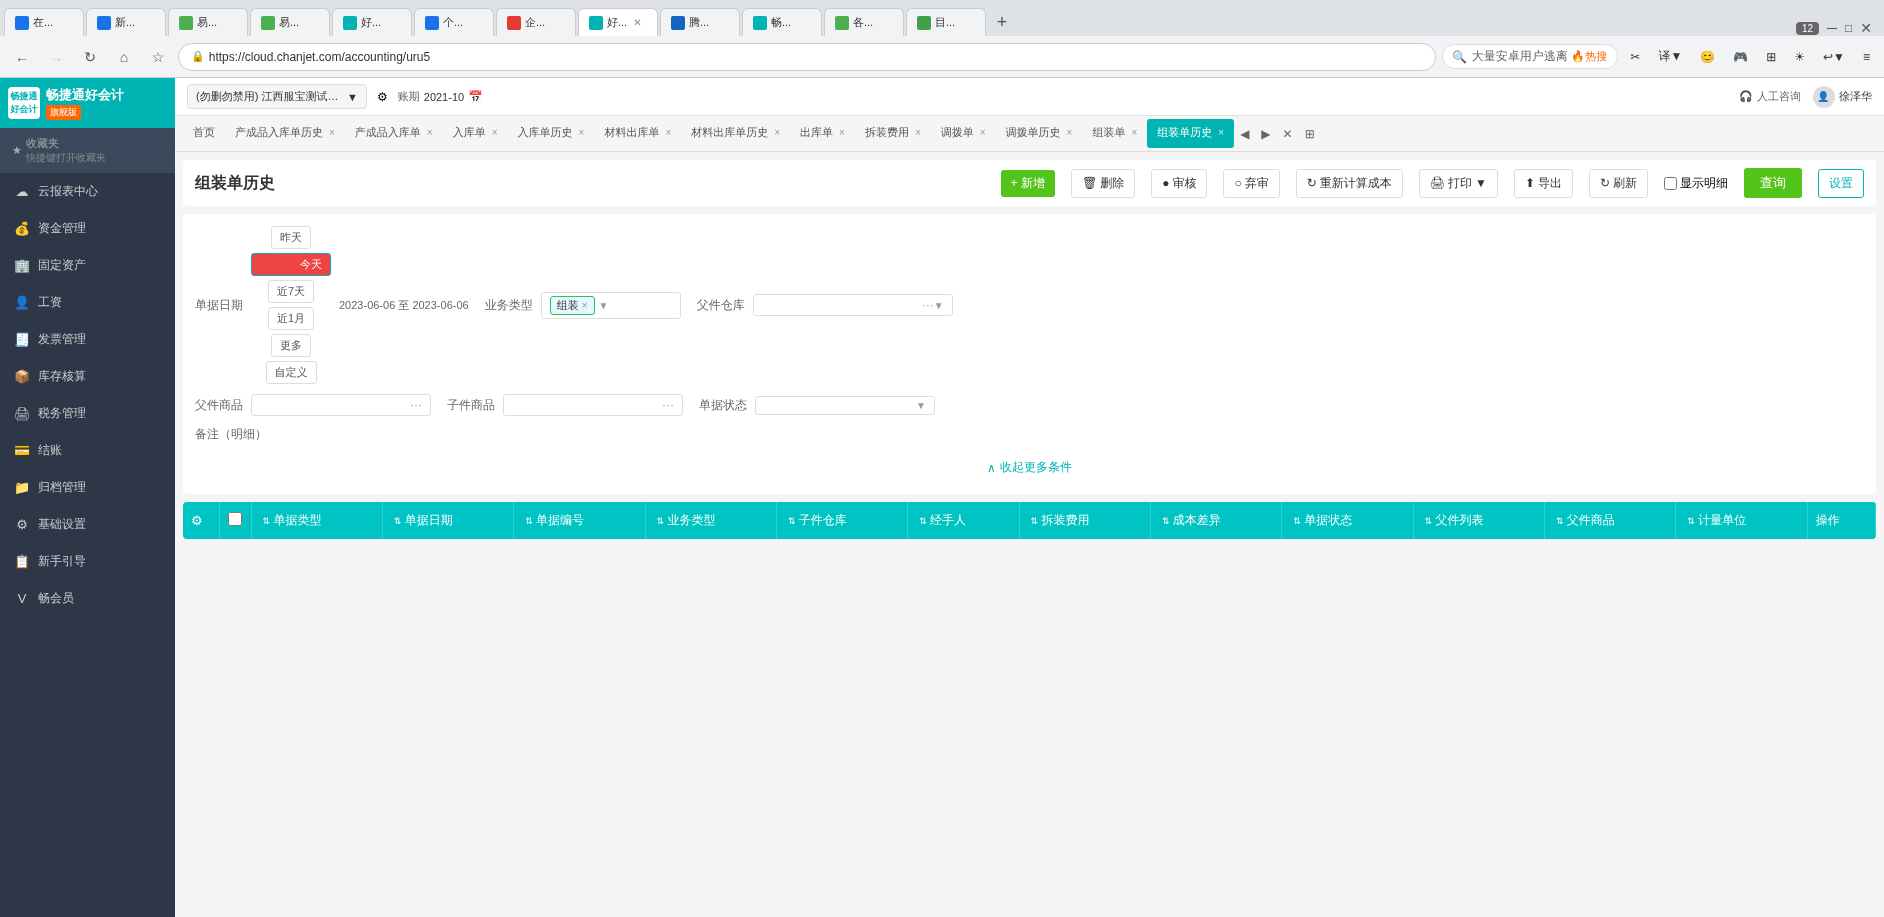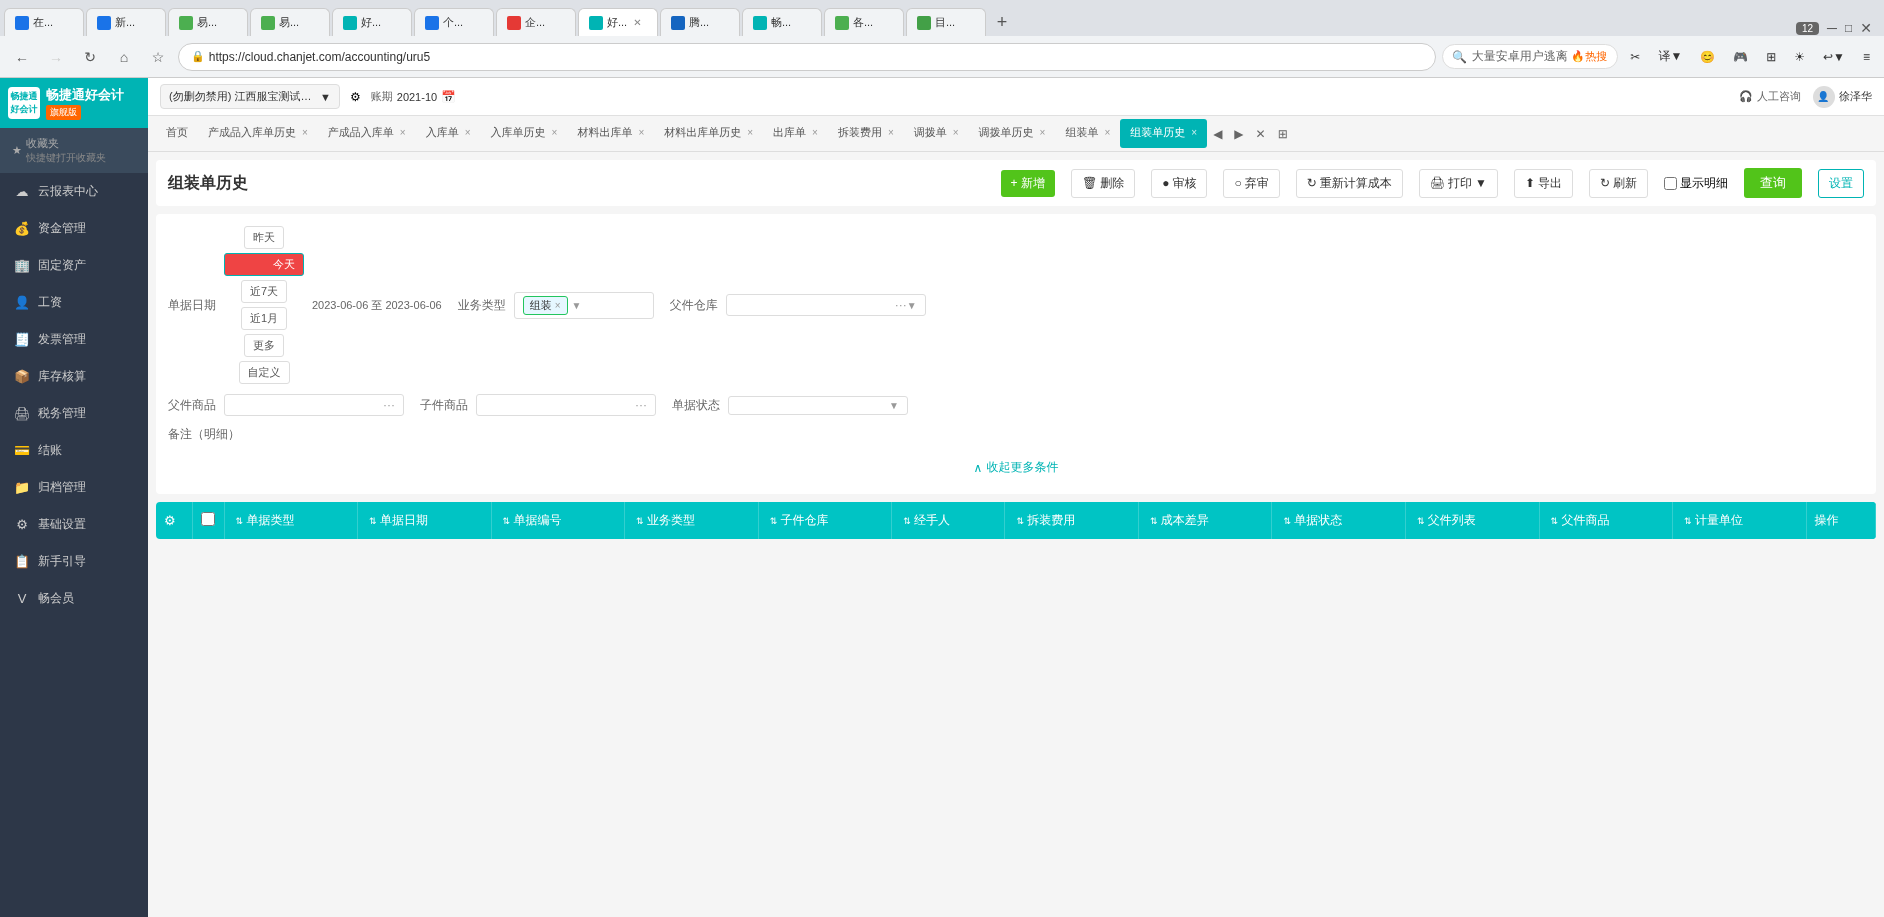--- a/index.html
+++ b/index.html
@@ -16,21 +16,21 @@
     .browser-toolbar { display: flex; align-items: center; height: 42px; background: #f1f3f5; padding: 0 8px; gap: 6px; border-bottom: 1px solid #ccc; }
     .nav-btn { width: 28px; height: 28px; display: flex; align-items: center; justify-content: center; color: #555; cursor: pointer; border-radius: 50%; font-size: 14px; }
     .address-bar { flex: 1; height: 28px; background: #fff; border-radius: 14px; display: flex; align-items: center; padding: 0 12px; font-size: 12px; color: #333; border: 1px solid #ccc; }
     .address-bar .lock-icon { color: #4caf50; margin-right: 4px; font-size: 11px; }
     .toolbar-btn { display: flex; align-items: center; gap: 3px; font-size: 12px; color: #333; cursor: pointer; padding: 3px 6px; border-radius: 3px; }
 
     
     .app-container { display: flex; height: calc(917px - 78px); background: #f5f5f5; }
 
     
-    .sidebar { width: 148px; background: #2d3748; display: flex; flex-direction: column; flex-shrink: 0; }
+    .sidebar { width: 175px; background: #2d3748; display: flex; flex-direction: column; flex-shrink: 0; }
     .sidebar-header { background: #00b4b4; padding: 8px; display: flex; align-items: center; gap: 6px; }
     .sidebar-logo { width: 32px; height: 32px; background: #fff; border-radius: 4px; display: flex; align-items: center; justify-content: center; font-size: 10px; color: #00b4b4; font-weight: bold; }
     .sidebar-title { color: #fff; font-size: 13px; font-weight: bold; }
     .sidebar-favorites { background: #3a4a5c; padding: 8px 12px; color: #aaa; font-size: 11px; display: flex; align-items: center; gap: 4px; cursor: pointer; }
     .sidebar-nav { flex: 1; overflow-y: auto; }
     .nav-item { display: flex; align-items: center; gap: 8px; padding: 10px 14px; color: #ccc; cursor: pointer; font-size: 12px; }
     .nav-item .nav-icon { width: 16px; height: 16px; display: flex; align-items: center; justify-content: center; font-size: 13px; flex-shrink: 0; }
 
     
     .main-content { flex: 1; display: flex; flex-direction: column; overflow: hidden; background: #fff; }

